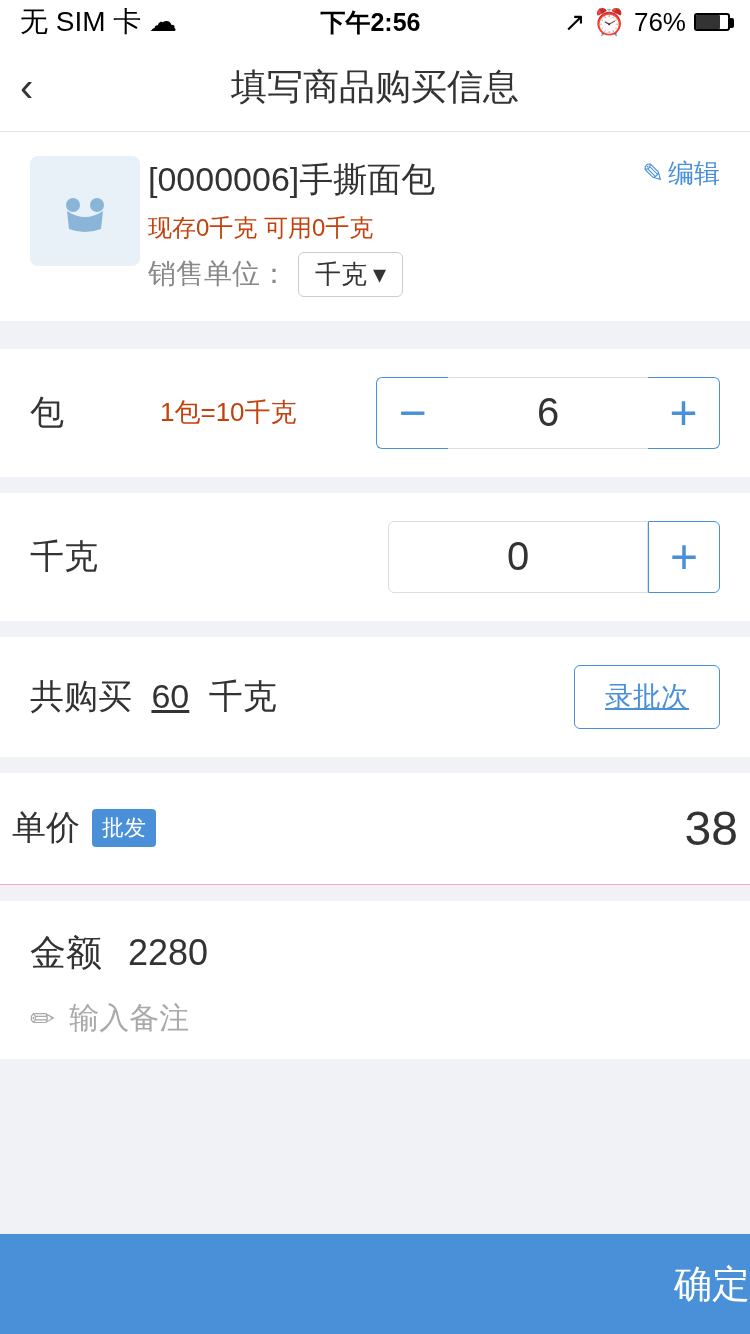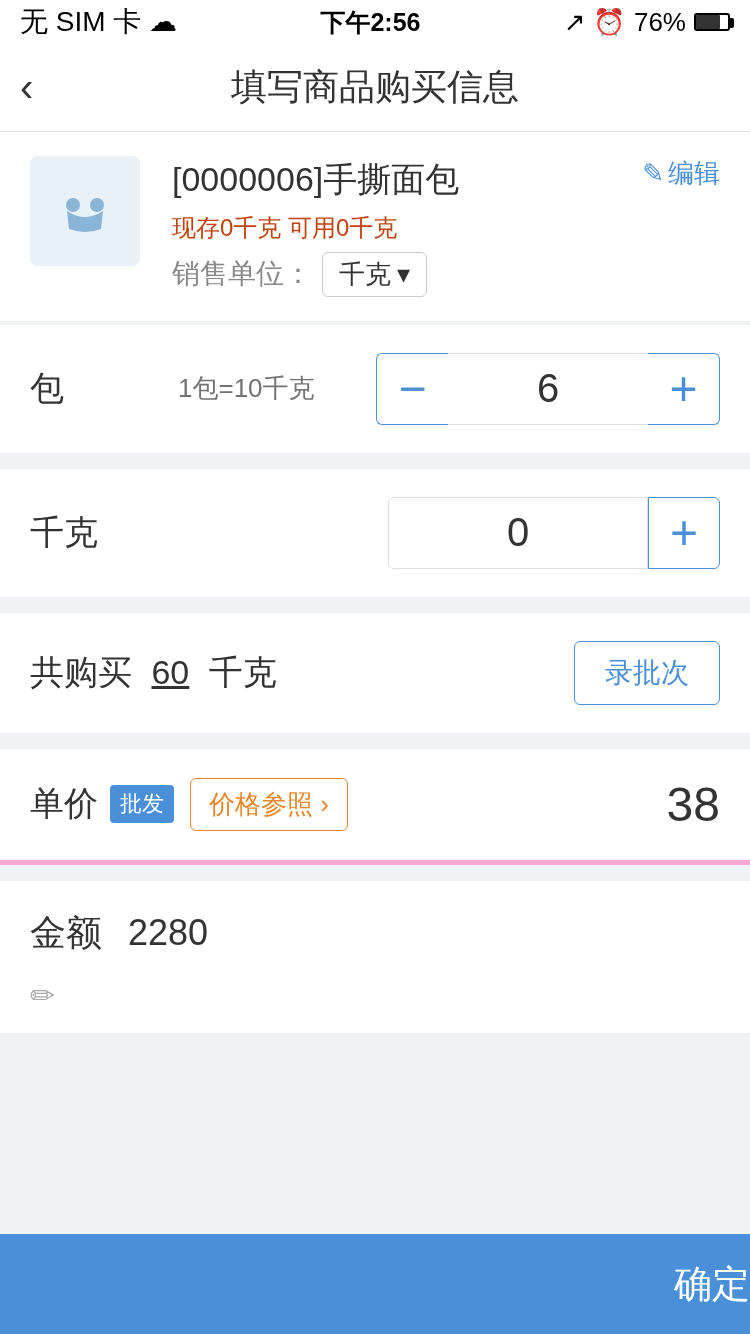--- a/index.html
+++ b/index.html
@@ -50,22 +50,22 @@
       font-weight: 500;
       color: #333;
     }
 
     
     .product-card {
       background: #fff;
       padding: 24px 30px;
       display: flex;
       align-items: flex-start;
-      gap: 32px;
-      margin-bottom: 4px;
+      gap: 8px;
+      margin-bottom: 28px;
     }
     .product-thumb {
       width: 110px;
       height: 110px;
       background: #e8f0f8;
       border-radius: 8px;
       display: flex;
       align-items: center;
       justify-content: center;
       flex-shrink: 0;
@@ -94,21 +94,21 @@
       margin-bottom: 16px;
     }
     .row {
       display: flex;
       align-items: center;
       padding: 28px 30px;
       border-bottom: 1px solid #f0f0f0;
     }
     .row:last-child { border-bottom: none; }
     .row-label { font-size: 34px; color: #333; min-width: 120px; }
-    .row-sub { font-size: 26px; color: #737373; margin-left: 28px; }
+    .row-sub { font-size: 26px; color: #c2410c; margin-left: 10px; }
     .row-controls { margin-left: auto; display: flex; align-items: center; }
     .qty-input {
       border: 1px solid #ddd;
       border-radius: 0;
       width: 200px;
       height: 72px;
       text-align: center;
       font-size: 40px;
       color: #333;
       outline: none;
@@ -153,32 +153,33 @@
     .total-text { font-size: 34px; color: #333; }
     .total-text span { font-weight: 500; }
     .batch-btn {
       border: 1px solid #4a90d9;
       color: #4a90d9;
       font-size: 28px;
       padding: 12px 30px;
       border-radius: 6px;
       background: #fff;
       cursor: pointer;
+      text-decoration: underline;
     }
 
     
     .price-section {
       background: #fff;
       margin-bottom: 16px;
     }
     .price-row {
       display: flex;
       align-items: center;
-      padding: 28px 30px;
-      border-bottom: 5px solid #f9a8d4;
+      padding: 28px 12px;
+      border-bottom: 1px solid #f9a8d4;
     }
     .price-label { font-size: 34px; color: #333; }
     .tag-pi {
       background: #4a90d9;
       color: #fff;
       font-size: 22px;
       padding: 4px 10px;
       border-radius: 4px;
       margin-left: 12px;
     }
@@ -307,32 +308,32 @@
       <span style="margin:0 10px;text-decoration:underline;">60</span>
       <span>千克</span>
     </div>
     <button class="batch-btn">录批次</button>
   </div>
 
   <div class="price-section">
     <div class="price-row">
       <span class="price-label">单价</span>
       <span class="tag-pi">批发</span>
-      <button class="price-ref-btn">价格参照 ›</button>
       <span class="price-value">38</span>
     </div>
   </div>
 
   <div class="amount-section">
     <div class="amount-row">
       <span>金额</span>
       <span style="margin-left:16px;">2280</span>
     </div>
     <div class="remark-row">
       <span>✏</span>
+      <span>输入备注</span>
     </div>
   </div>
 
   <div style="height: 380px; background: #f0f2f5;"></div>
 </div>
 
 <div class="confirm-bar">
   <span class="confirm-text">确定</span>
 </div>
 

